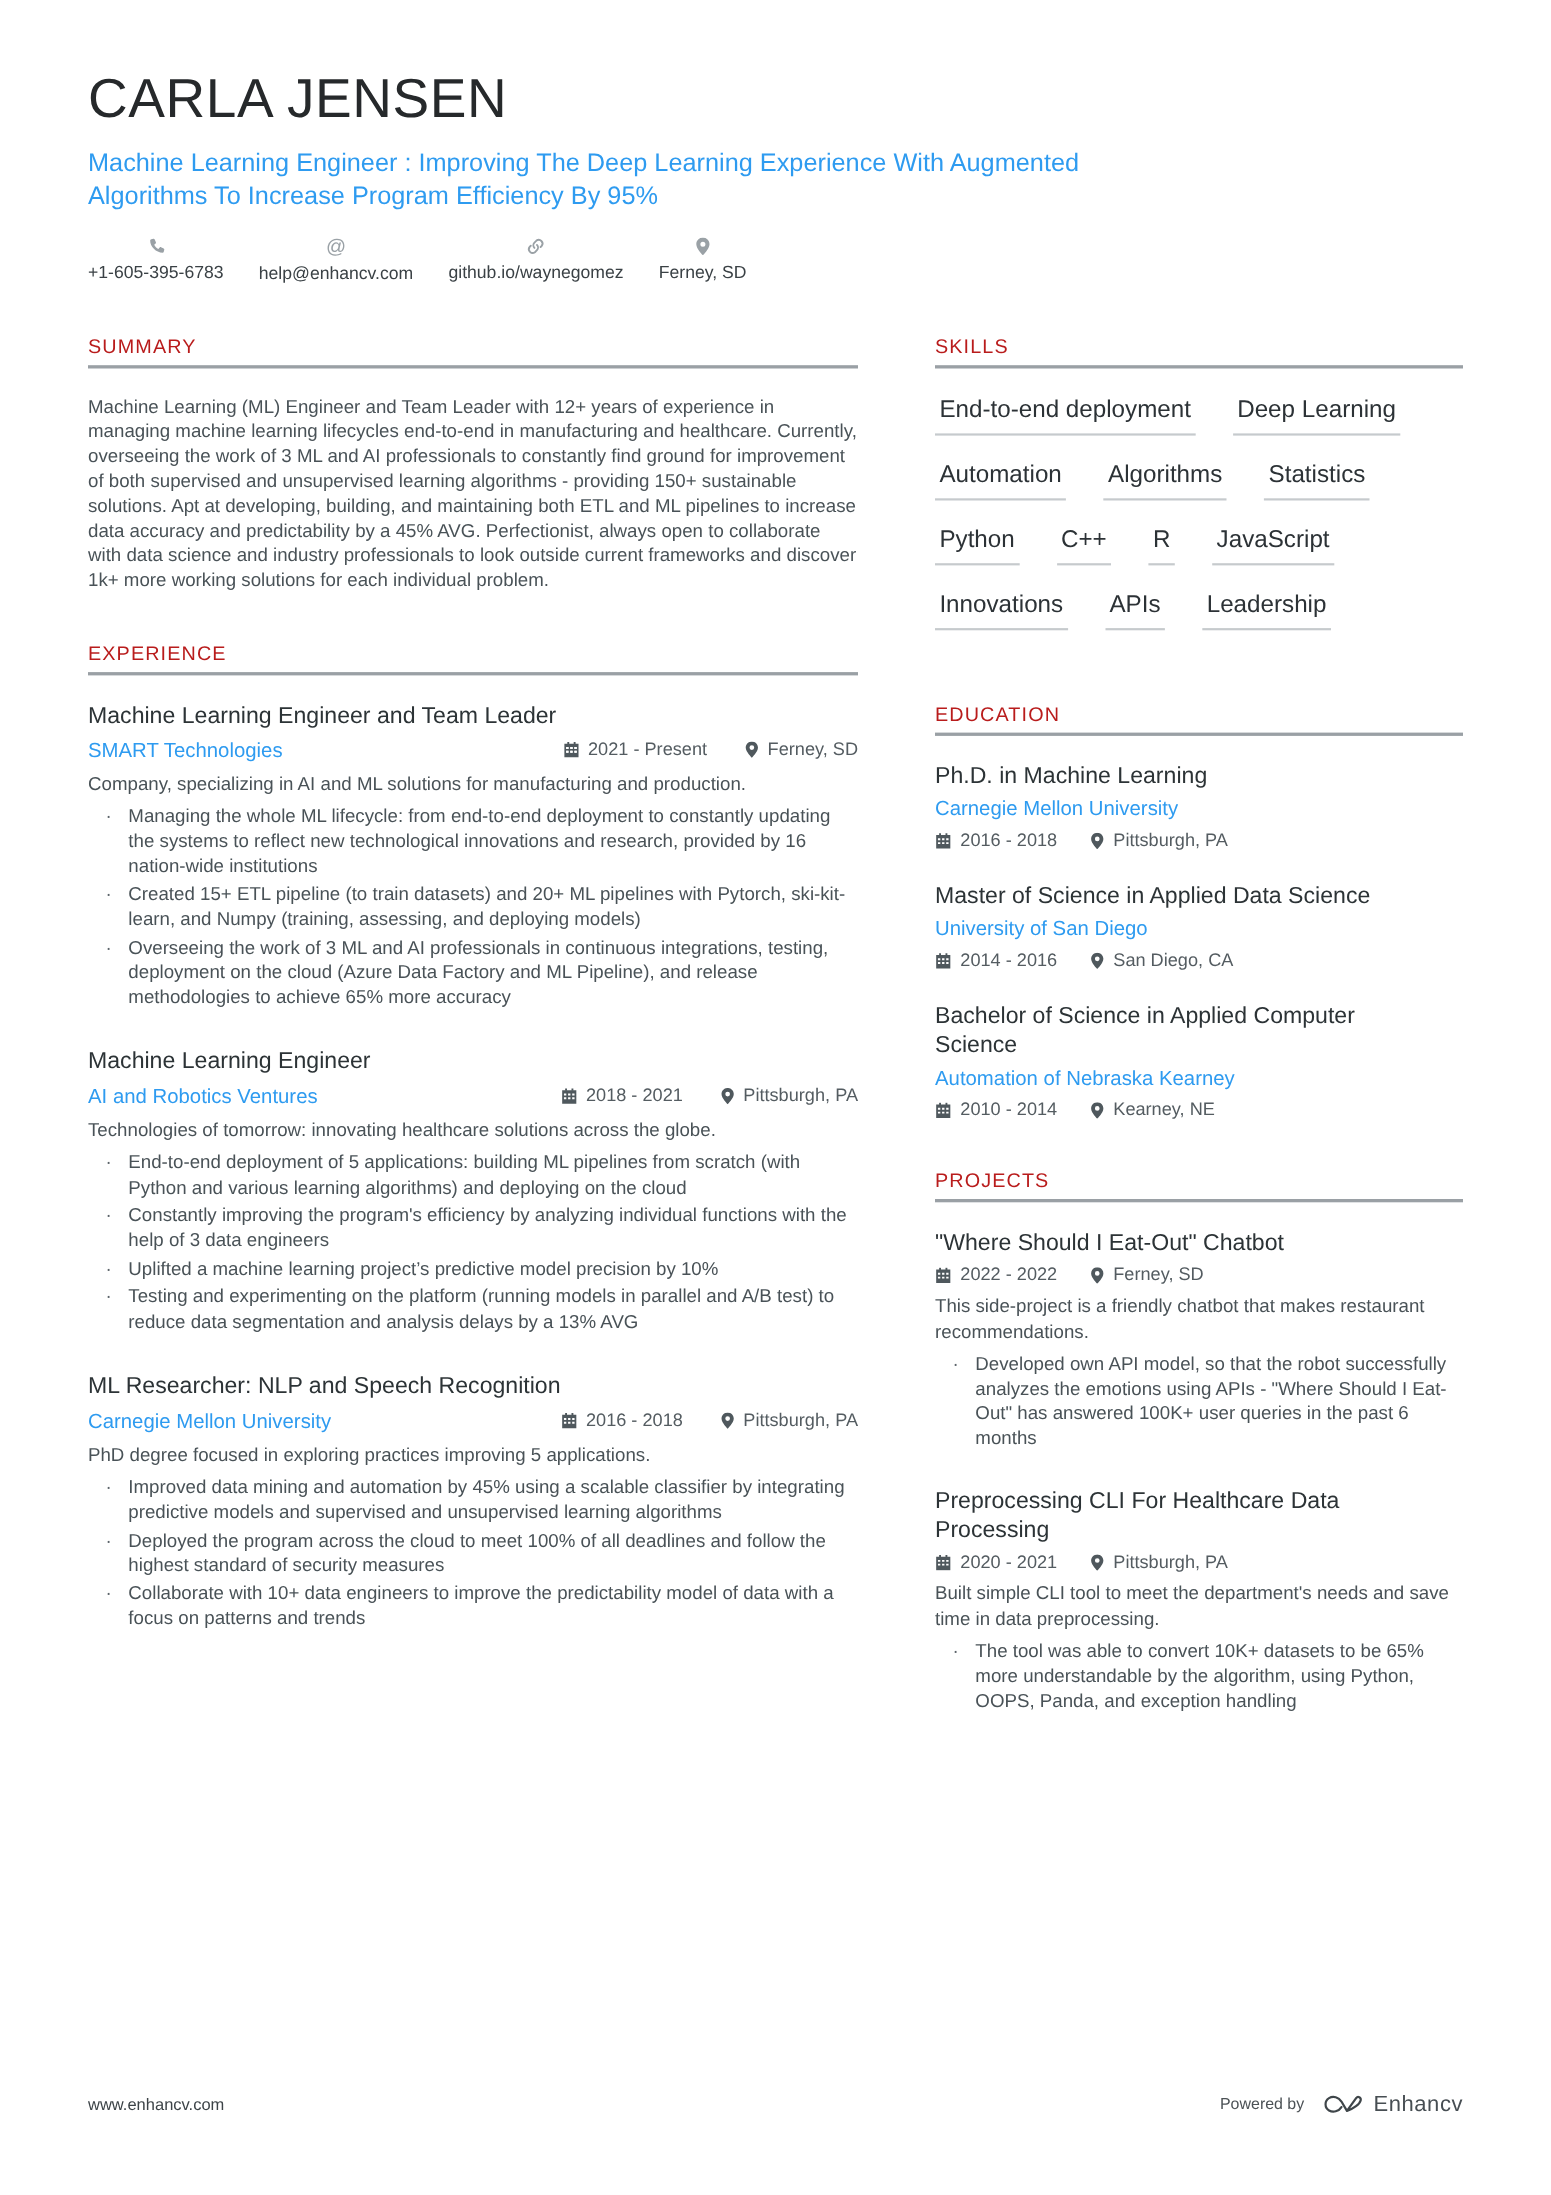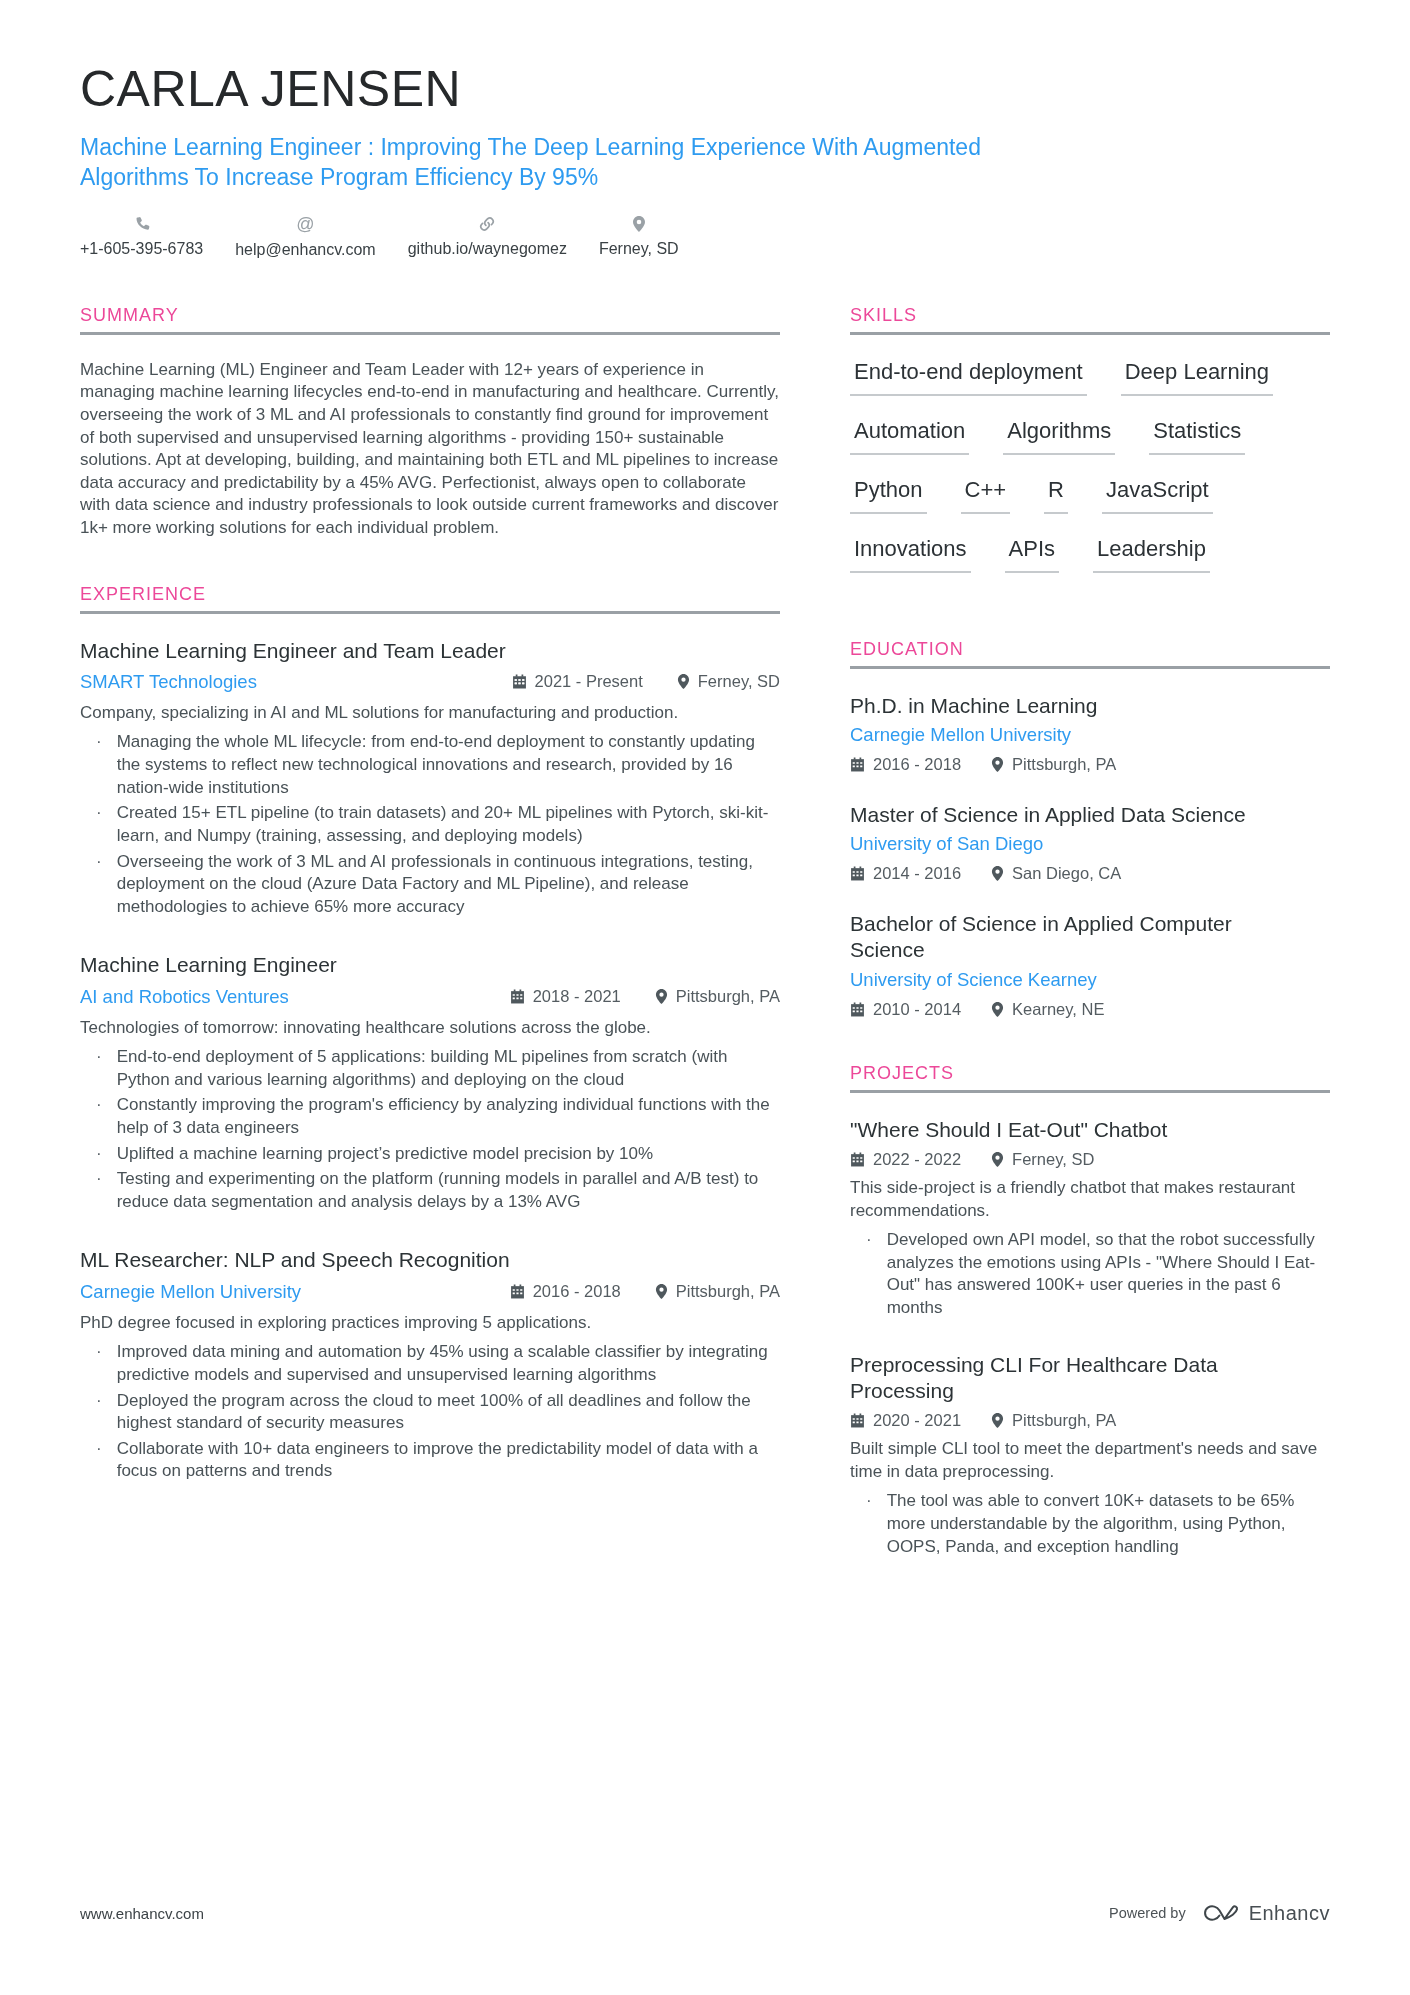--- a/index.html
+++ b/index.html
@@ -26,21 +26,21 @@
   .cicon svg { display: block; }
   .at-glyph { font-size: 18px; color: #9aa1a6; line-height: 1; }
 
   
   .columns { display: flex; gap: 70px; margin-top: 46px; }
   .col-left { width: 700px; flex: 0 0 700px; }
   .col-right { width: 480px; flex: 0 0 480px; }
 
   
   .sec-head {
-    font-size: 18px; font-weight: 400; color: #ec4899; letter-spacing: 1px;
+    font-size: 18px; font-weight: 400; color: #b91c1c; letter-spacing: 1px;
     padding-bottom: 6px; border-bottom: 3px solid #9aa0a5; margin-bottom: 24px;
   }
   section { margin-bottom: 44px; }
 
   .body-text { font-size: 17px; line-height: 1.33; color: #495257; }
 
   
   .entry { margin-bottom: 34px; }
   .entry-title { font-size: 21px; font-weight: 500; color: #2c3336; margin-bottom: 7px; line-height: 1.25; }
   .entry-meta { display: flex; align-items: center; margin-bottom: 9px; }
@@ -332,21 +332,21 @@
                     <path d="M7 0C3.7 0 1 2.7 1 6c0 4.2 6 10 6 10s6-5.8 6-10c0-3.3-2.7-6-6-6zm0 8.3A2.3 2.3 0 1 1 7 3.7a2.3 2.3 0 0 1 0 4.6z"></path>
                   </svg>
               </span>
               <span>San Diego, CA</span>
             </span>
           </div>
         </div>
 
         <div class="edu">
           <div class="edu-title">Bachelor of Science in Applied Computer Science</div>
-          <a class="school">University of Science Kearney</a>
+          <a class="school">Automation of Nebraska Kearney</a>
           <div class="hmeta">
             <span class="meta-item">
               <span class="micon">
                 <svg width="15" height="15" viewBox="0 0 14 14" fill="currentColor">
                     <path d="M3.5 0.5h1.6v2H3.5zM8.9 0.5h1.6v2H8.9z"></path>
                     <path d="M1 2h12v11.5H1z"></path>
                     <path d="M2.5 4.8h2v1.6h-2zm3.5 0h2v1.6H6zm3.5 0h2v1.6h-2zM2.5 8h2v1.6h-2zM6 8h2v1.6H6zm3.5 0h2v1.6h-2z" fill="#fff"></path>
                   </svg>
               </span>
               <span>2010 - 2014</span>

